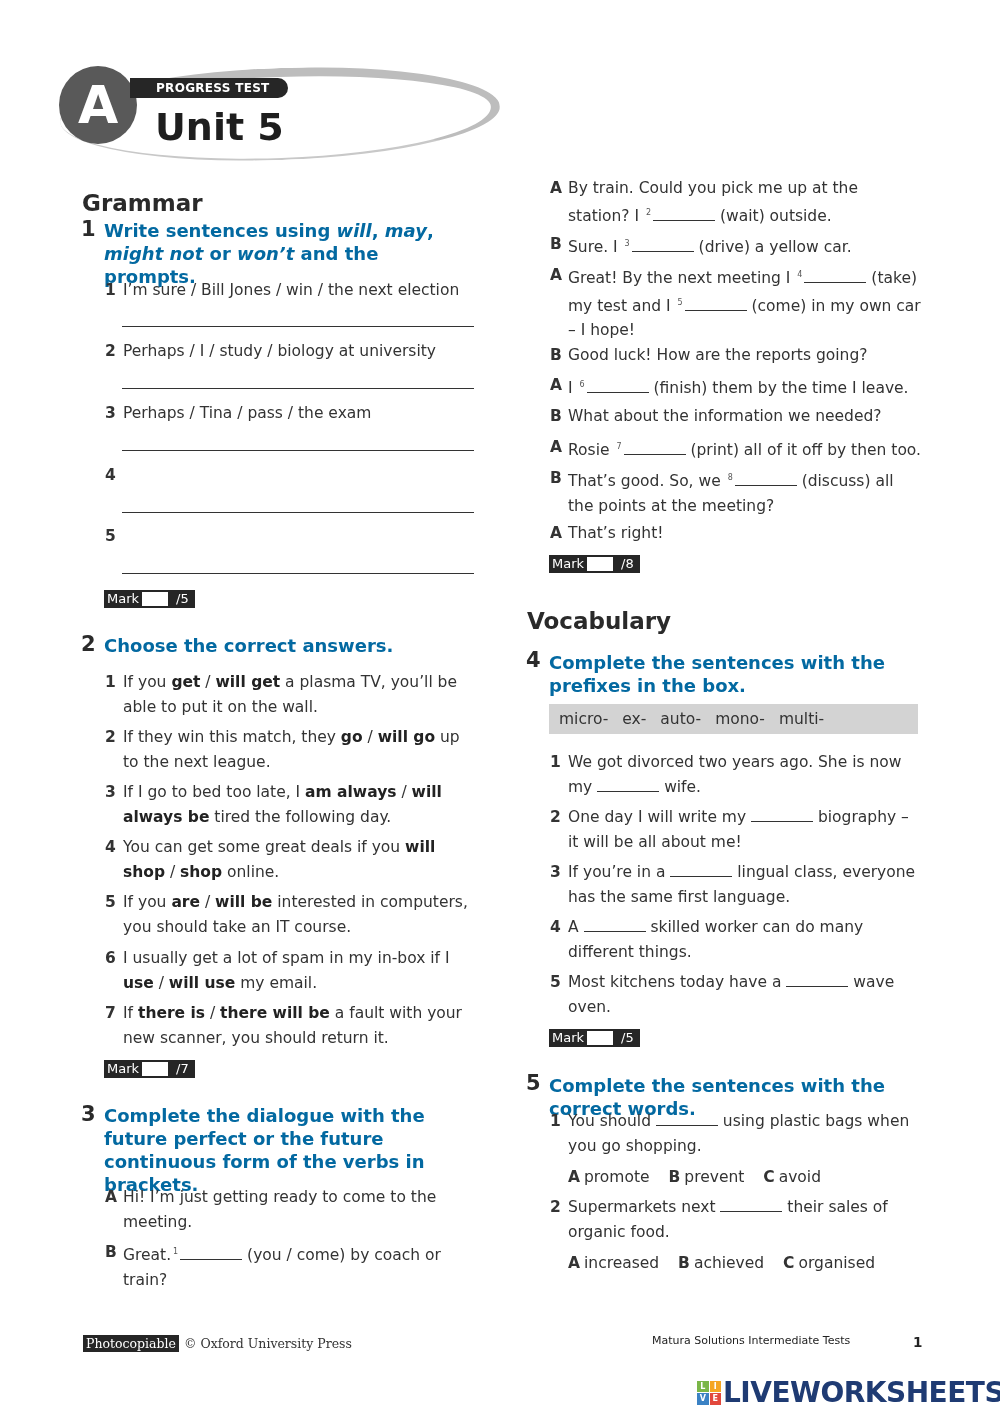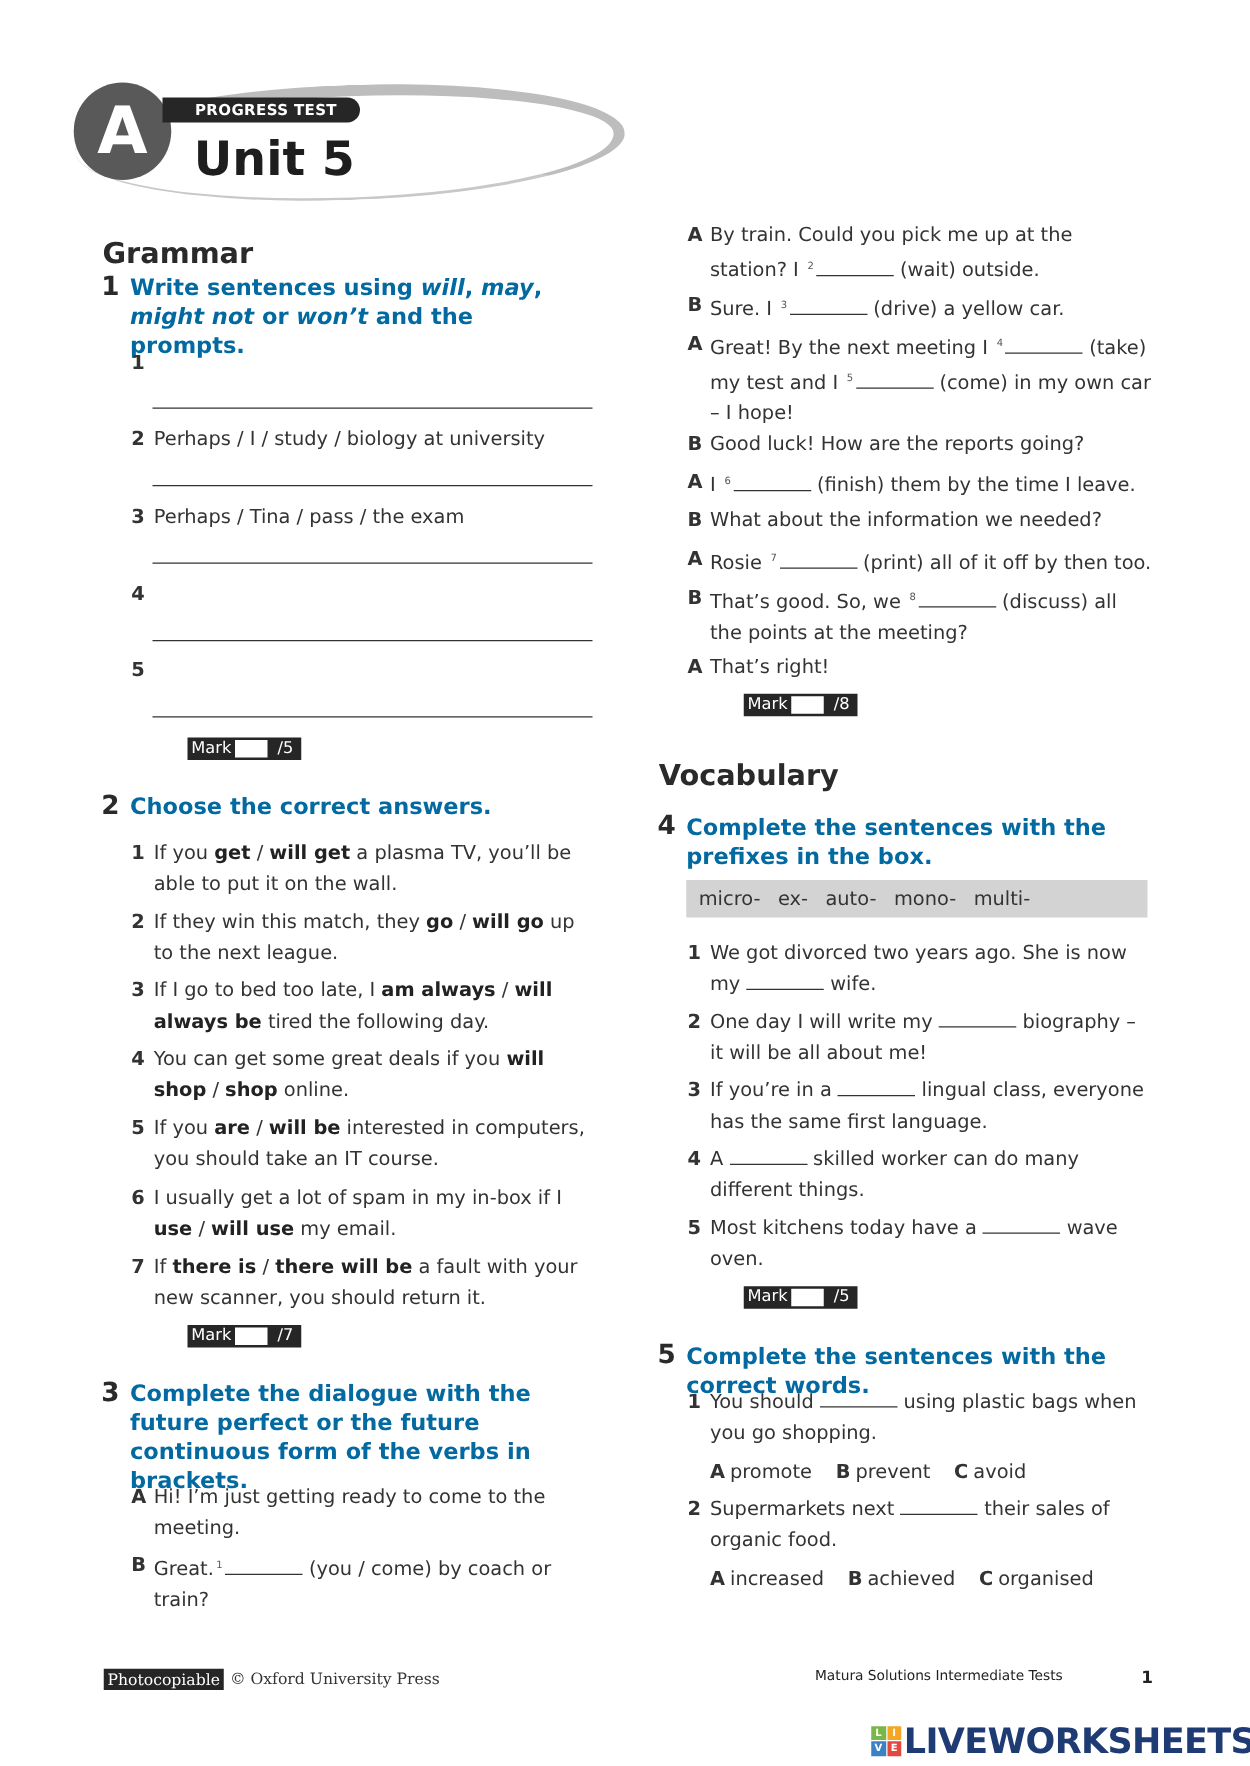--- a/index.html
+++ b/index.html
@@ -14,33 +14,33 @@
   .pill { position:absolute; left:130px; top:78px; width:158px; height:20px; background:#262626; border-radius:0 10px 10px 0;
           color:#fff; font-weight:bold; font-size:12px; line-height:20px; padding-left:26px; box-sizing:border-box; letter-spacing:0.3px; }
   .unit { position:absolute; left:155px; top:103px; font-size:38px; font-weight:bold; color:#1e1e1e; line-height:48px; }
   .section-title { position:absolute; font-size:23px; font-weight:bold; color:#2a2a2a; }
   .qnum { position:absolute; font-size:21px; font-weight:bold; color:#2a2a2a; }
   .qtext { position:absolute; font-size:18px; font-weight:bold; line-height:23px; color:#0369a1; }
   .item { position:absolute; font-size:15.5px; line-height:24.5px; color:#333; }
   .item .n { position:absolute; left:-18px; font-weight:bold; }
   .item b { color:#222; }
   .ansline { position:absolute; height:0; border-bottom:1px solid #333; width:352px; }
-  .mark { position:absolute; height:18px; background:#262626; color:#fff; font-size:13px; line-height:18px; display:flex; align-items:center;margin-left:46px; }
+  .mark { position:absolute; height:18px; background:#262626; color:#fff; font-size:13px; line-height:18px; display:flex; align-items:center; }
   .mark .lbl { padding:0 3px 0 3px; }
   .mark .box { width:26px; height:14px; background:#fff; margin:0 6px 0 0; }
   .mark .tot { padding-right:6px; padding-left:2px; }
   .blank { display:inline-block; width:62px; border-bottom:1px solid #333; height:14px; vertical-align:baseline; }
   sup { font-size:8px; vertical-align:6px; margin:0 2px; color:#555; }
   .prefix-box { position:absolute; left:549px; top:704px; width:369px; height:30px; background:#d3d3d3;
                 font-size:15.5px; line-height:30px; color:#333; padding-left:10px; box-sizing:border-box; word-spacing:0; }
   .prefix-box span { margin-right:14px; }
   .opts { position:absolute; font-size:15.5px; line-height:24px; color:#333; }
   .opts b { margin-right:4px; }
   .opts span.o { margin-right:14px; }
-  .footer-left { position:absolute; left:83px; top:1335px; font-family:"DejaVu Serif", serif; font-size:12.5px; color:#333; display:flex; }
+  .footer-left { position:absolute; left:83px; top:1335px; font-family:"DejaVu Serif", serif; font-size:12.5px; color:#333; display:flex; align-items:center; }
   .footer-left .pc { background:#262626; color:#fff; padding:1px 3px; margin-right:5px; }
   .footer-right { position:absolute; left:652px; top:1334px; font-size:11px; color:#222; }
   .pagenum { position:absolute; left:913px; top:1334px; font-size:13.5px; font-weight:bold; color:#222; }
   .lw { position:absolute; left:697px; top:1376px; display:flex; align-items:center; }
   .lw .logo { width:24px; height:24px; display:grid; grid-template-columns:1fr 1fr; grid-template-rows:1fr 1fr; gap:1px; margin-right:2px; }
   .lw .logo div { font-size:8px; color:#fff; font-weight:bold; text-align:center; line-height:11px; }
   .lw .txt { font-size:28px; font-weight:bold; color:#1f3b73; letter-spacing:-0.5px; }
 </style>
 </head>
 <body>
@@ -50,21 +50,21 @@
 <div class="pill">PROGRESS TEST</div>
 <div class="unit">Unit 5</div>
 
 <div class="section-title" style="left:82px;top:178px;margin-top:12px;">Grammar</div>
 
 <div class="qnum" style="left:81px;top:217px;">1</div>
 <div class="qtext" style="left:104px;top:219px;width:370px;">
   <span>Write sentences using </span><i>will</i><span>, </span><i>may</i><span>, </span><i>might not</i><span> or </span><i>won’t</i><span> and the prompts.</span>
 </div>
 
-<div class="item" style="left:123px;top:278px;width:360px;"><span class="n">1</span></div>
+<div class="item" style="left:123px;top:278px;width:360px;"><span class="n">1</span><span>I’m sure / Bill Jones / win / the next election</span></div>
 <div class="ansline" style="left:122px;top:326px;"></div>
 <div class="item" style="left:123px;top:339px;width:360px;"><span class="n">2</span><span>Perhaps / I / study / biology at university</span></div>
 <div class="ansline" style="left:122px;top:388px;"></div>
 <div class="item" style="left:123px;top:401px;width:360px;"><span class="n">3</span><span>Perhaps / Tina / pass / the exam</span></div>
 <div class="ansline" style="left:122px;top:450px;"></div>
 <div class="item" style="left:123px;top:463px;width:360px;"><span class="n">4</span></div>
 <div class="ansline" style="left:122px;top:512px;"></div>
 <div class="item" style="left:123px;top:524px;width:360px;"><span class="n">5</span></div>
 <div class="ansline" style="left:122px;top:573px;"></div>
 

